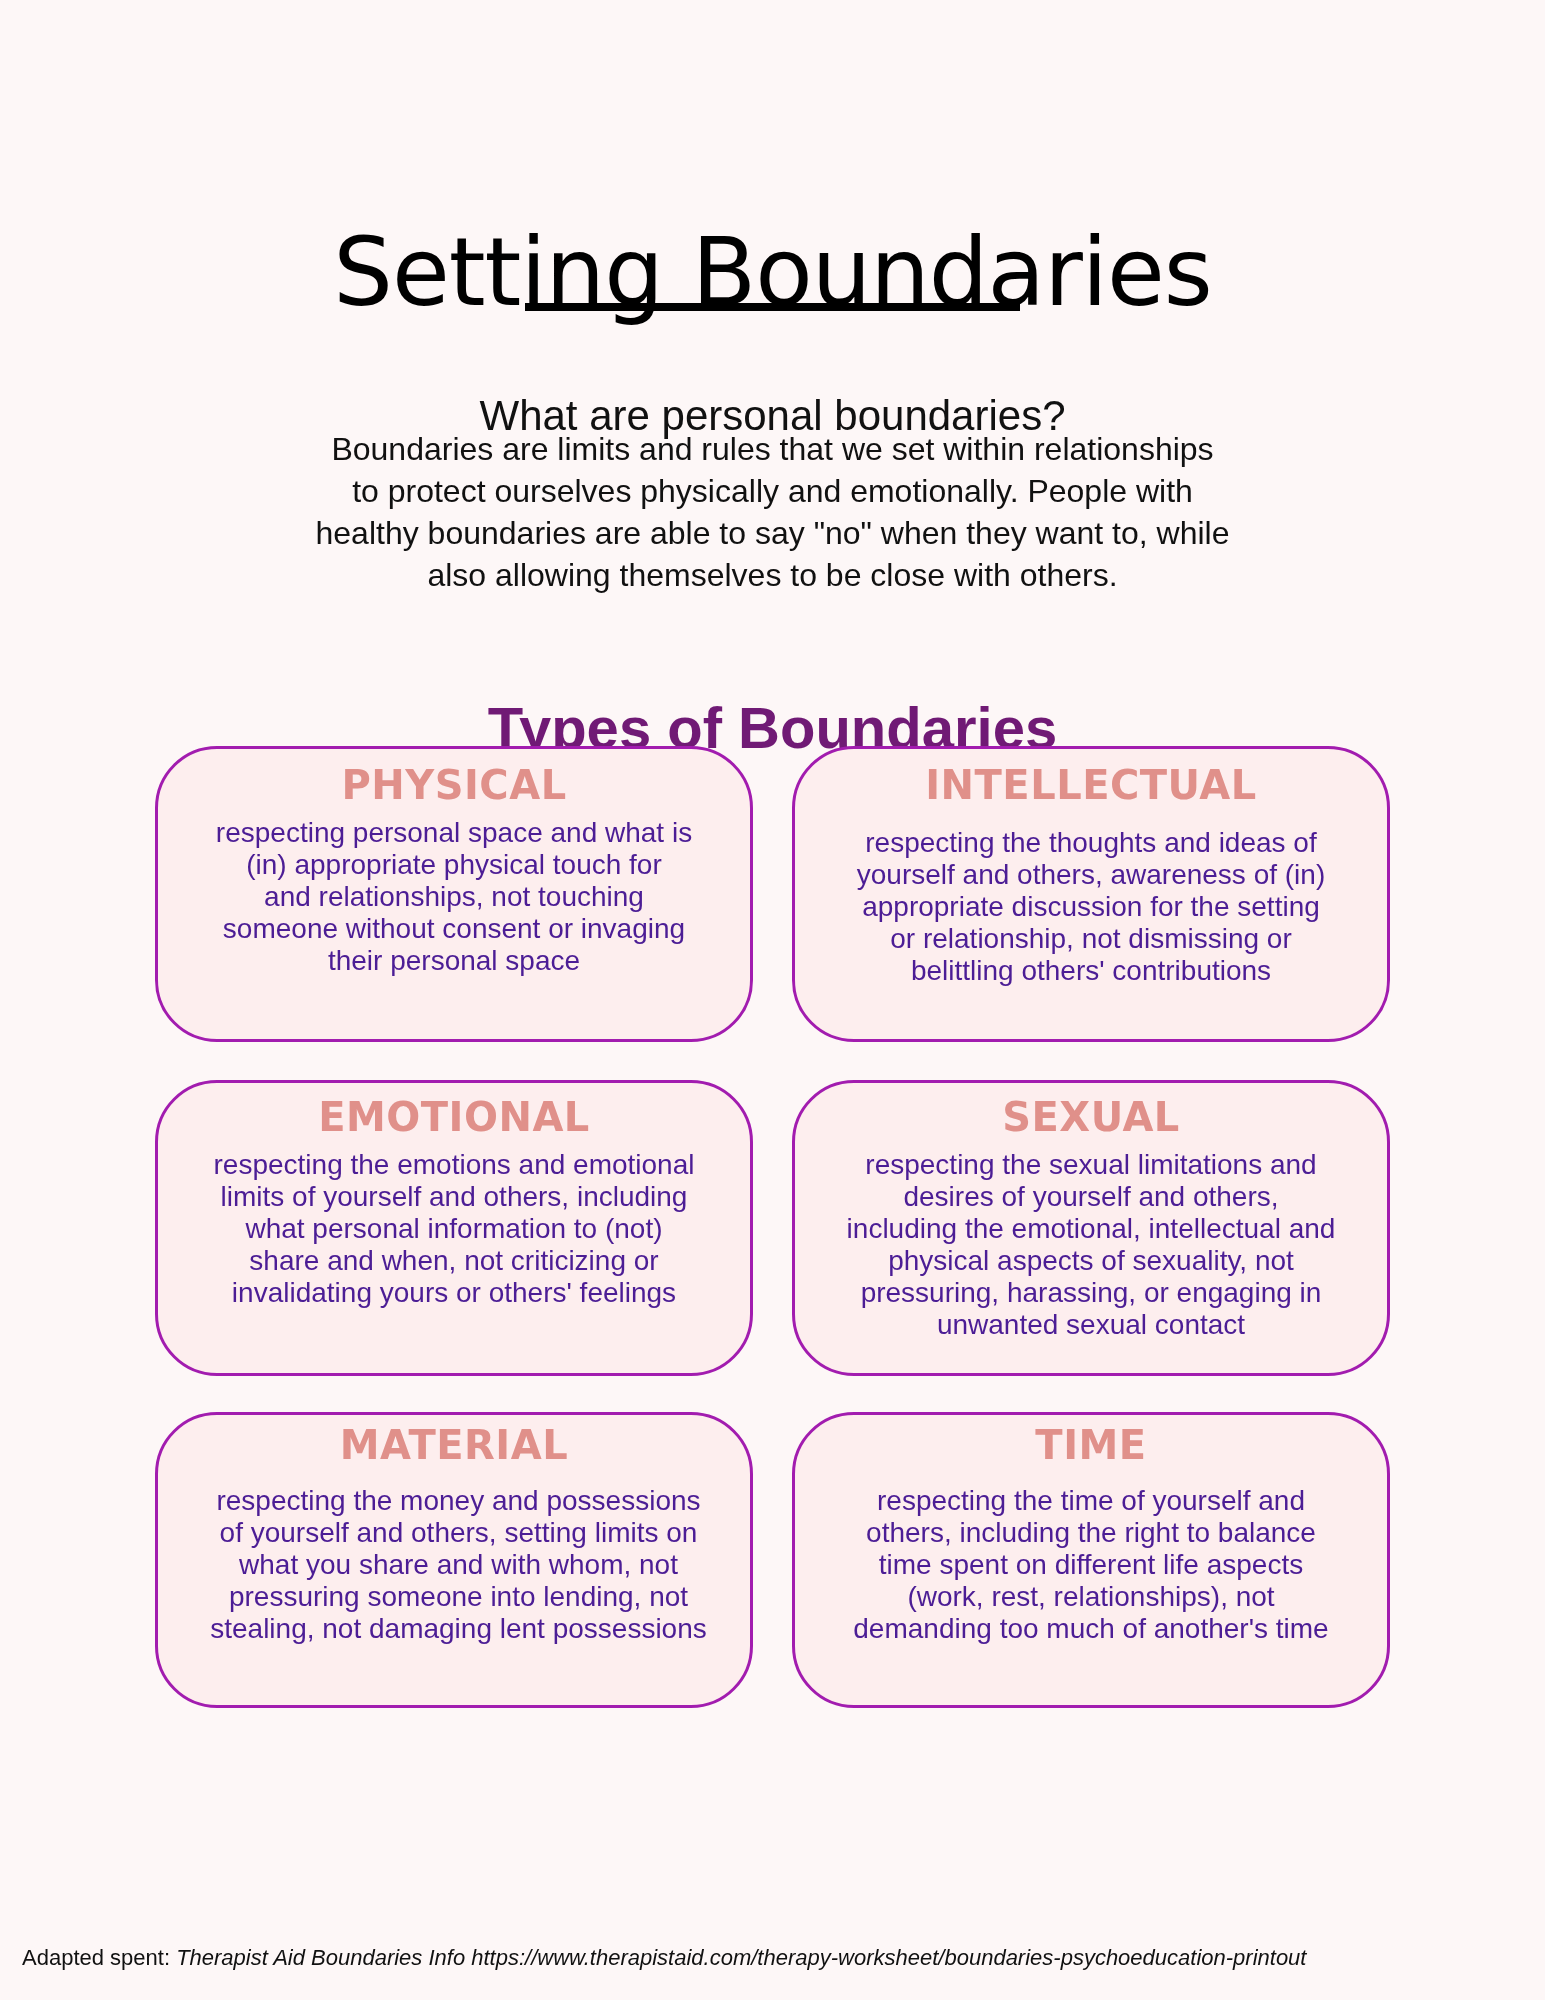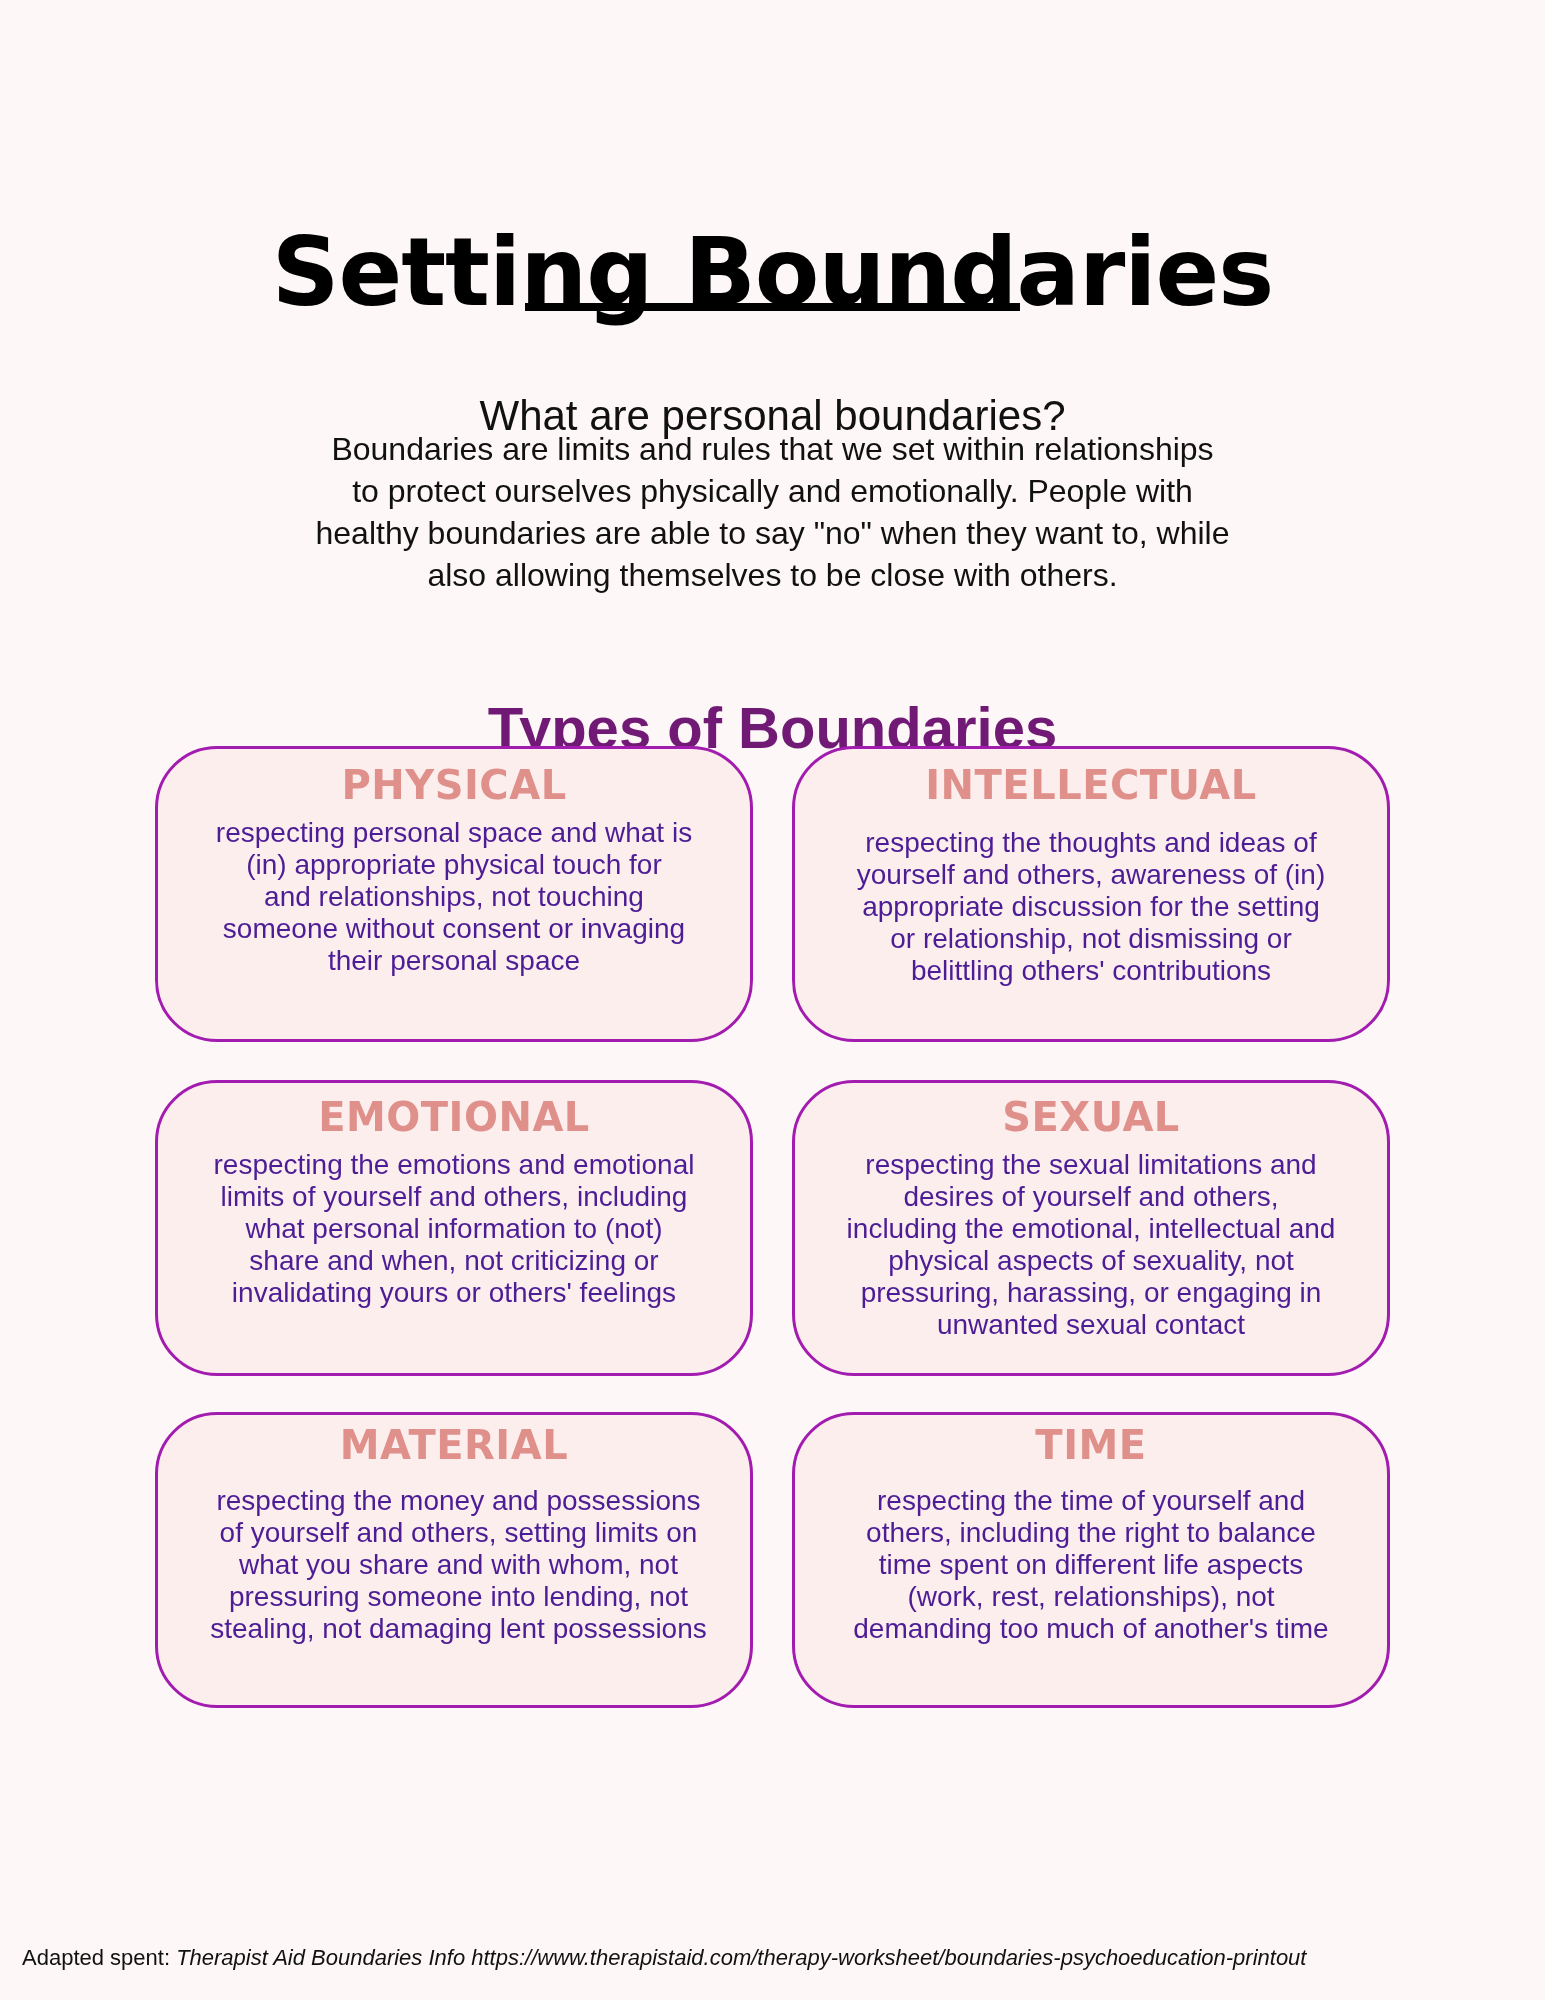--- a/index.html
+++ b/index.html
@@ -15,21 +15,21 @@
     font-family: "Liberation Sans", "DejaVu Sans", sans-serif;
     color: #111111;
   }
   .title {
     position: absolute;
     left: 0;
     width: 1545px;
     top: 150px;
     text-align: center;
     font-family: "DejaVu Sans", "Liberation Sans", sans-serif;
-    font-weight: bold;
+    font-weight: normal;
     font-size: 94px;
     line-height: 120px;
     color: #000000;
     letter-spacing: -1px;
   }
   .title-rule {
     position: absolute;
     left: 525px;
     top: 303px;
     width: 495px;

